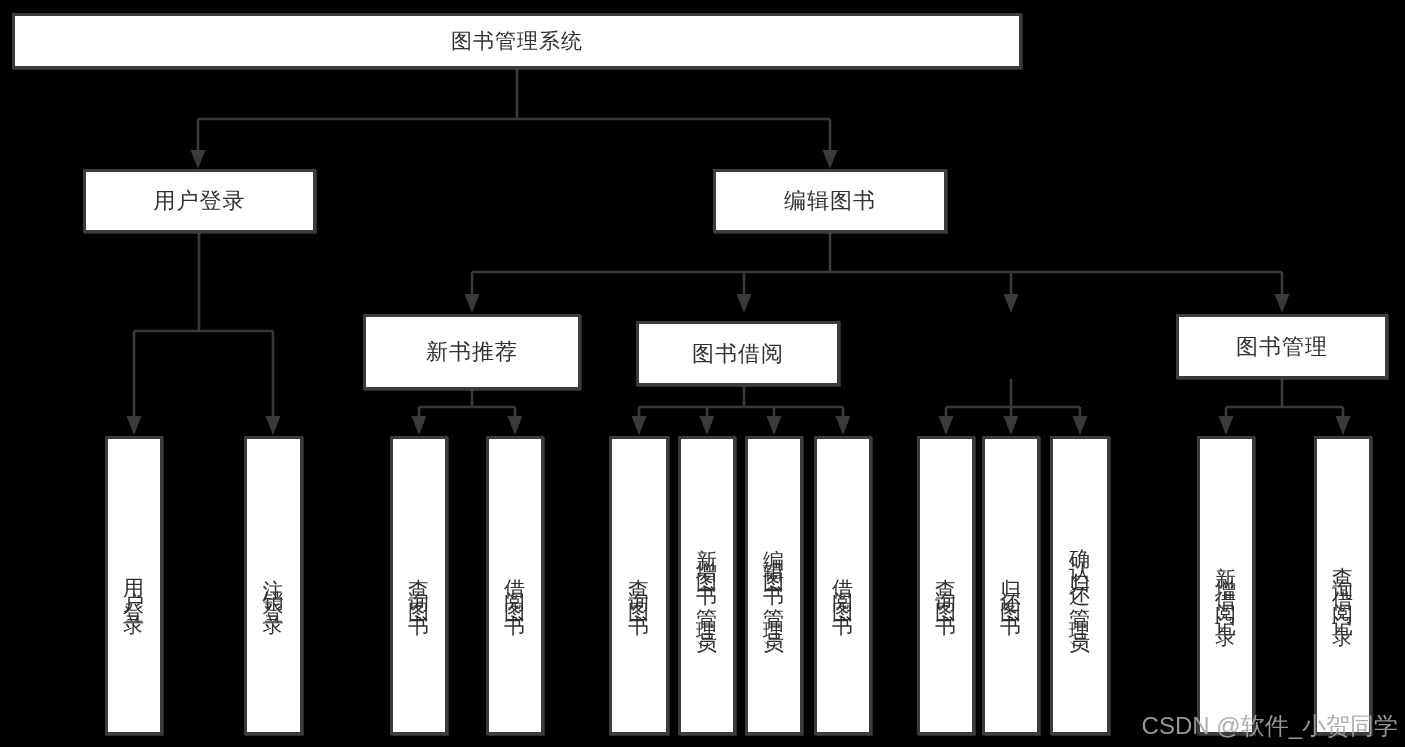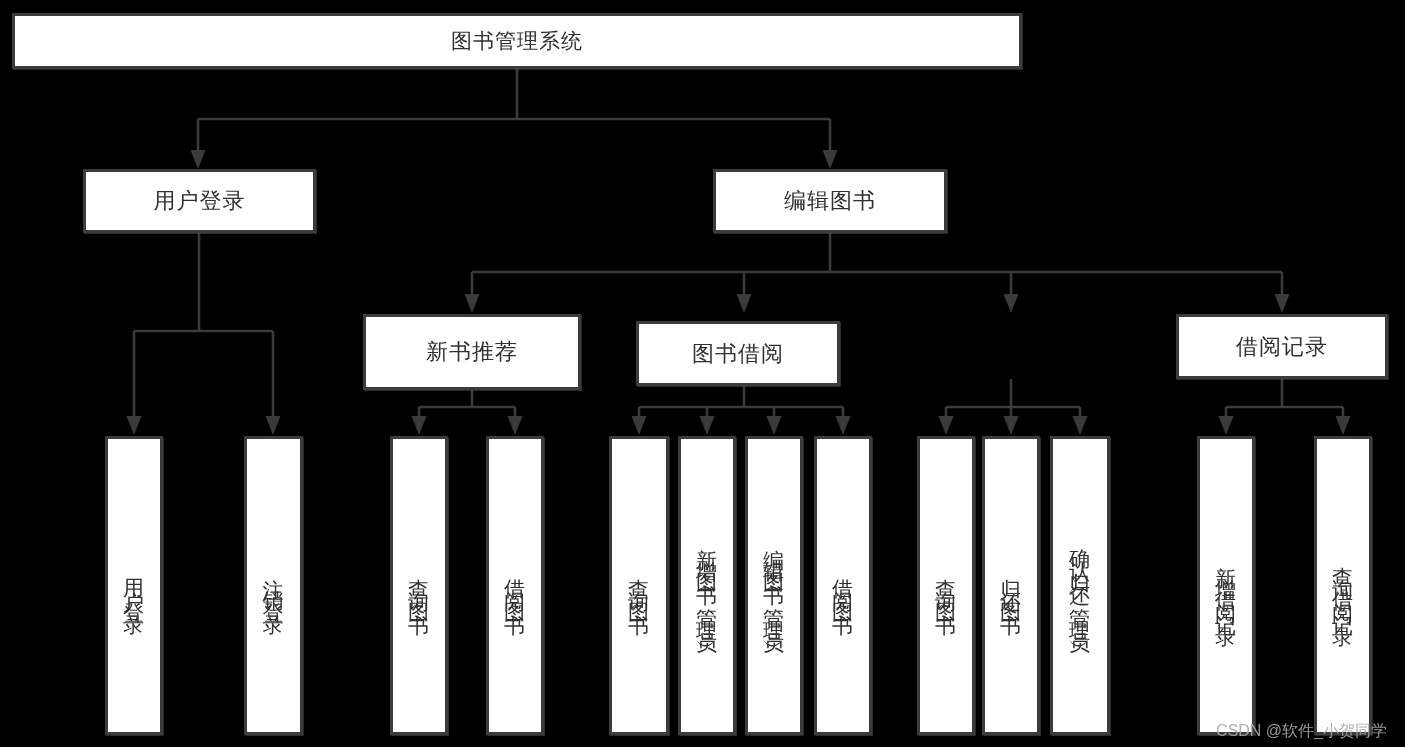--- a/index.html
+++ b/index.html
@@ -51,23 +51,23 @@
   }
   .box.v span {
     writing-mode: vertical-rl;
     text-orientation: mixed;
     font-size: 21px;
     letter-spacing: 12px;
     line-height: 1;
   }
   #watermark {
     position: absolute;
-    right: 18px;
+    right: 7px;
     bottom: 5px;
-    font-size: 16px;
+    font-size: 24px;
     color: #a7a7a7;
     opacity: 0.9;
     white-space: nowrap;
     z-index: 5;
   }
 </style>
 </head>
 <body>
 
 <div id="stage">
@@ -126,21 +126,21 @@
     <span>编辑图书</span>
   </div>
 
   <div class="box h" style="left:363px; top:314px; width:218px; height:76px">
     <span>新书推荐</span>
   </div>
   <div class="box h" style="left:636px; top:321px; width:204px; height:65px">
     <span>图书借阅</span>
   </div>
   <div class="box h" style="left:1176px; top:314px; width:212px; height:65px">
-    <span>借阅记录</span>
+    <span>图书管理</span>
   </div>
 
   <div class="box v" style="left:105px; top:436px; width:58px; height:299px">
     <span>用户登录</span>
   </div>
   <div class="box v" style="left:244px; top:436px; width:59px; height:299px">
     <span>注销登录</span>
   </div>
 
   <div class="box v" style="left:390px; top:436px; width:58px; height:299px">

